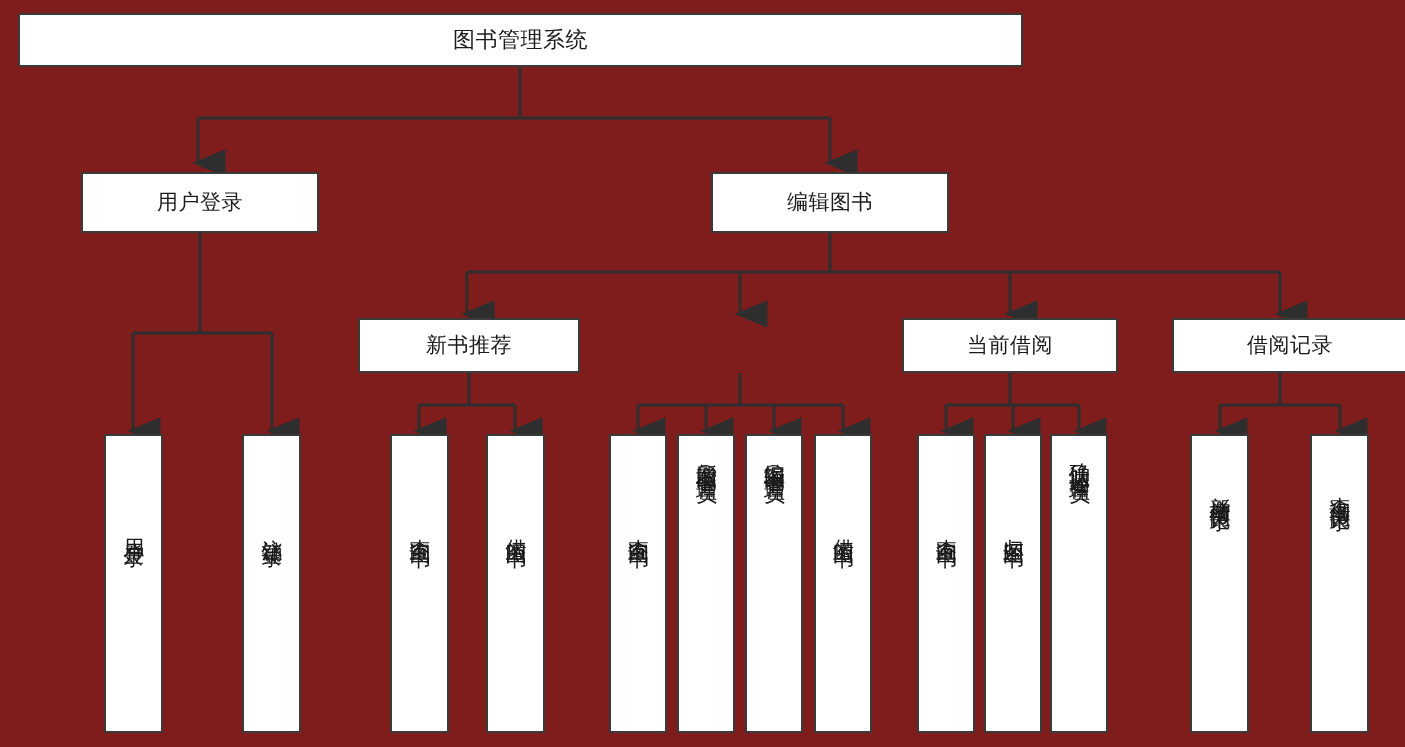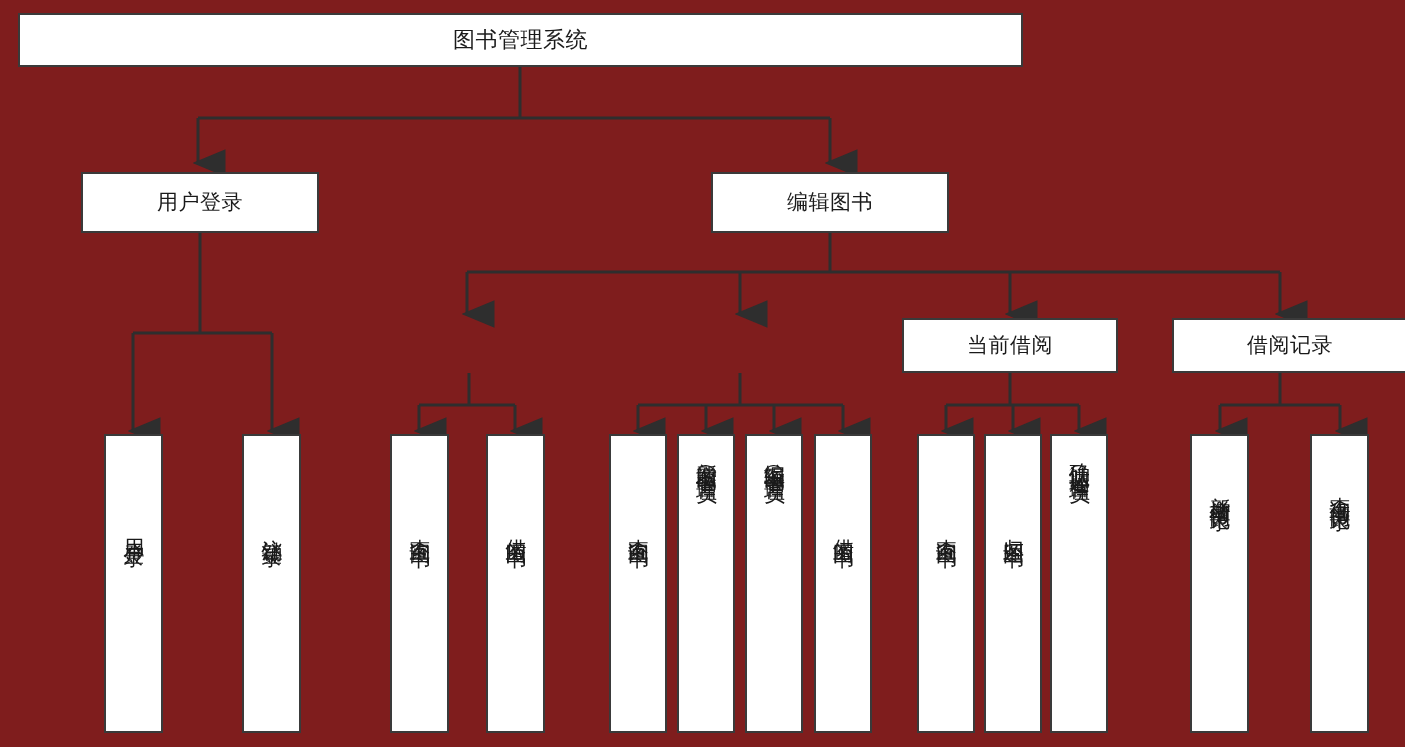--- a/index.html
+++ b/index.html
@@ -138,20 +138,23 @@
   </div>
 
   <div class="node-box" style="left:81px; top:172px; width:238px; height:61px;">
     <span class="node-label-h">用户登录</span>
   </div>
 
   <div class="node-box" style="left:711px; top:172px; width:238px; height:61px;">
     <span class="node-label-h">编辑图书</span>
   </div>
 
+  <div class="node-box" style="left:358px; top:318px; width:222px; height:55px;">
+    <span class="node-label-h">新书推荐</span>
+  </div>
 
 
   <div class="node-box" style="left:902px; top:318px; width:216px; height:55px;">
     <span class="node-label-h">当前借阅</span>
   </div>
 
   <div class="node-box" style="left:1172px; top:318px; width:236px; height:55px;">
     <span class="node-label-h">借阅记录</span>
   </div>
 

